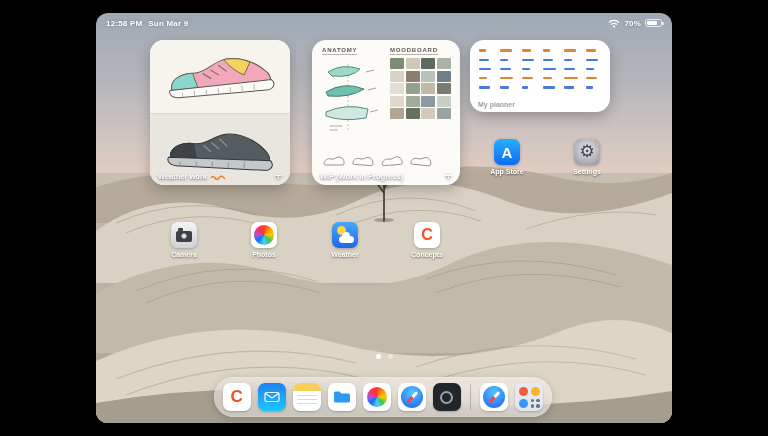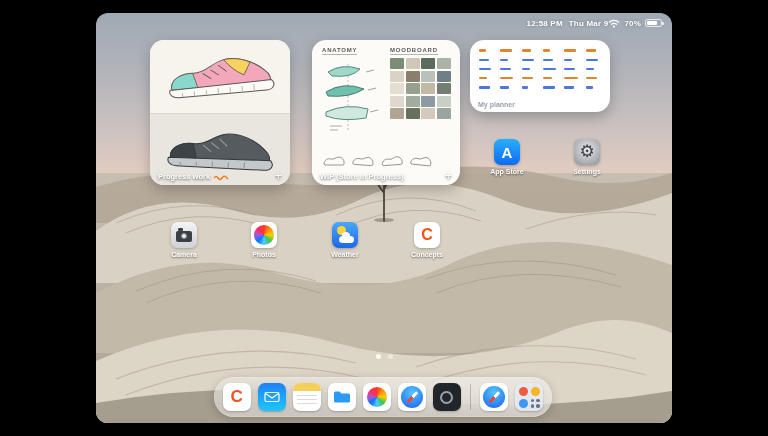--- a/index.html
+++ b/index.html
@@ -10,21 +10,21 @@
   }
   .screen{
     position:absolute;left:96px;top:13px;width:576px;height:410px;
     border-radius:12px;overflow:hidden;
     background:linear-gradient(180deg,#9fa9b4 0%,#b4b5ba 16%,#cbc2c0 28%,#e0cbc0 38%,#e6d0c2 46%,#d9c6b8 53%,#c9c0b2 62%,#bdb4a6 100%);
   }
   .rocks{position:absolute;left:0;top:140px;width:576px;height:270px;}
   .tree{position:absolute;left:266px;top:132px;}
 
   
-  .status-bar{position:absolute;left:0;top:3px;right:0;height:14px;display:flex;justify-content:flex-end;align-items:center;padding:0 10px;box-sizing:border-box;}
+  .status-bar{position:absolute;left:0;top:3px;right:0;height:14px;display:flex;justify-content:space-between;align-items:center;padding:0 10px;box-sizing:border-box;}
   .sb-txt{font-size:8px;font-weight:700;color:#fff;text-shadow:0 0 3px rgba(0,0,0,.35);letter-spacing:.2px;}
   .sb-left{display:flex;gap:6px;}
   .sb-right{display:flex;align-items:center;gap:4px;}
   .battery{width:17px;height:8px;border:1px solid rgba(255,255,255,.75);border-radius:2.5px;position:relative;display:flex;align-items:center;padding:1px;box-sizing:border-box;}
   .battery-fill{height:100%;width:76%;background:#fff;border-radius:1px;}
   .battery-nub{position:absolute;right:-2.5px;top:2px;width:1.5px;height:3px;background:rgba(255,255,255,.75);border-radius:0 1px 1px 0;}
 
   
   .widget{position:absolute;border-radius:14px;overflow:hidden;box-shadow:0 5px 14px rgba(0,0,0,.24);}
   .widget-label{position:absolute;left:8px;bottom:4px;display:flex;align-items:center;gap:3px;font-size:7.5px;font-weight:700;color:#fff;text-shadow:0 1px 2.5px rgba(0,0,0,.6);white-space:nowrap;}
@@ -145,21 +145,21 @@
 
   <svg class="tree" width="44" height="78" viewBox="0 0 44 78">
     <ellipse cx="22" cy="75" rx="10" ry="2" fill="#6b655b" opacity="0.5"></ellipse>
     <path d="M22,76 L22,38 M22,48 L12,34 M12,34 L8,24 M12,34 L16,22 M22,44 L30,30 M30,30 L27,18 M30,30 L36,22 M22,38 L22,28 M22,28 L18,16 M22,28 L26,14" stroke="#4a453e" stroke-width="1.8" fill="none" stroke-linecap="round"></path>
     <path d="M8,24 L5,18 M16,22 L14,14 M27,18 L25,11 M36,22 L40,15 M18,16 L15,10 M26,14 L29,8" stroke="#4a453e" stroke-width="1" fill="none" stroke-linecap="round"></path>
   </svg>
 
   <div class="status-bar">
     <div class="sb-left">
       <span class="sb-txt">12:58 PM</span>
-      <span class="sb-txt">Thu Mar 9</span>
+      <span class="sb-txt">Sun Mar 9</span>
     </div>
     <div class="sb-right">
       <svg width="12" height="9" viewBox="0 0 12 9">
         <path d="M1,3.5 A7,7 0 0 1 11,3.5" stroke="#fff" fill="none" stroke-width="1.3"></path>
         <path d="M3,5.6 A4.2,4.2 0 0 1 9,5.6" stroke="#fff" fill="none" stroke-width="1.3"></path>
         <circle cx="6" cy="7.6" r="1.1" fill="#fff"></circle>
       </svg>
       <span class="sb-txt">70%</span>
       <span class="battery">
           <span class="battery-fill"></span>
@@ -186,21 +186,21 @@
         <g transform="rotate(3 59 26)" stroke="#33373a" stroke-width="1" stroke-linejoin="round">
           <path d="M10,36 C8,26 20,20 33,21 C45,22 52,12 64,10 C78,8 94,14 104,24 C109,28 110,33 108,36 Z" fill="#565b60"></path>
           <path d="M10,36 C8,26 20,20 32,21 L36,36 Z" fill="#3e4347" stroke-width="0.8"></path>
           <path d="M42,22 L50,28 M50,19 L58,25 M58,15 L66,22" fill="none" stroke="#9aa0a4"></path>
           <path d="M8,36 L110,34 C114,38 112,44 104,44 L16,44 C10,44 6,40 8,36 Z" fill="#c3c8cb"></path>
           <path d="M20,40 L20,44 M36,39 L36,44 M52,38 L52,44 M68,38 L68,44 M84,37 L84,43" stroke="#8d9296"></path>
         </g>
       </svg>
     </div>
     <div class="widget-label">
-      <span>Progress work</span>
+      <span>Weather work</span>
       <svg width="16" height="8" viewBox="0 0 16 8">
         <path d="M1,5 Q3,2 5,5 T9,5 T13,4 L15,6" stroke="#f08226" stroke-width="1.6" fill="none"></path>
       </svg>
     </div>
     <div class="widget-add">+</div>
   </div>
 
   <div class="widget widget-wip">
     <span class="sketch-heading h-anatomy">ANATOMY</span>
     <span class="sketch-heading h-moodboard">MOODBOARD</span>
@@ -242,21 +242,21 @@
           <path d="M2,10 C2,6 6,4 9,5 C12,6 14,3 17,3 C20,3 22,6 22,8 L22,10 Q22,11 20,11 L4,11 Q2,11 2,10 Z" fill="none" stroke="#8f8a82" stroke-width="0.9"></path>
         </svg>
       <svg width="24" height="13" viewBox="0 0 24 13" style="transform:rotate(-4deg)">
           <path d="M2,10 C2,6 6,4 9,5 C12,6 14,3 17,3 C20,3 22,6 22,8 L22,10 Q22,11 20,11 L4,11 Q2,11 2,10 Z" fill="none" stroke="#8f8a82" stroke-width="0.9"></path>
         </svg>
       <svg width="24" height="13" viewBox="0 0 24 13" style="transform:rotate(6deg)">
           <path d="M2,10 C2,6 6,4 9,5 C12,6 14,3 17,3 C20,3 22,6 22,8 L22,10 Q22,11 20,11 L4,11 Q2,11 2,10 Z" fill="none" stroke="#8f8a82" stroke-width="0.9"></path>
         </svg>
     </div>
     <div class="widget-label">
-      <span>WIP (Store in Progress)</span>
+      <span>WIP (Work in Progress)</span>
     </div>
     <div class="widget-add">+</div>
   </div>
 
   <div class="widget widget-planner">
     <div class="planner-grid">
         <div class="pl-cell">
           <span class="pl-bar" style="background: rgb(224, 134, 47); width: 38%;"></span>
         </div>
         <div class="pl-cell">

